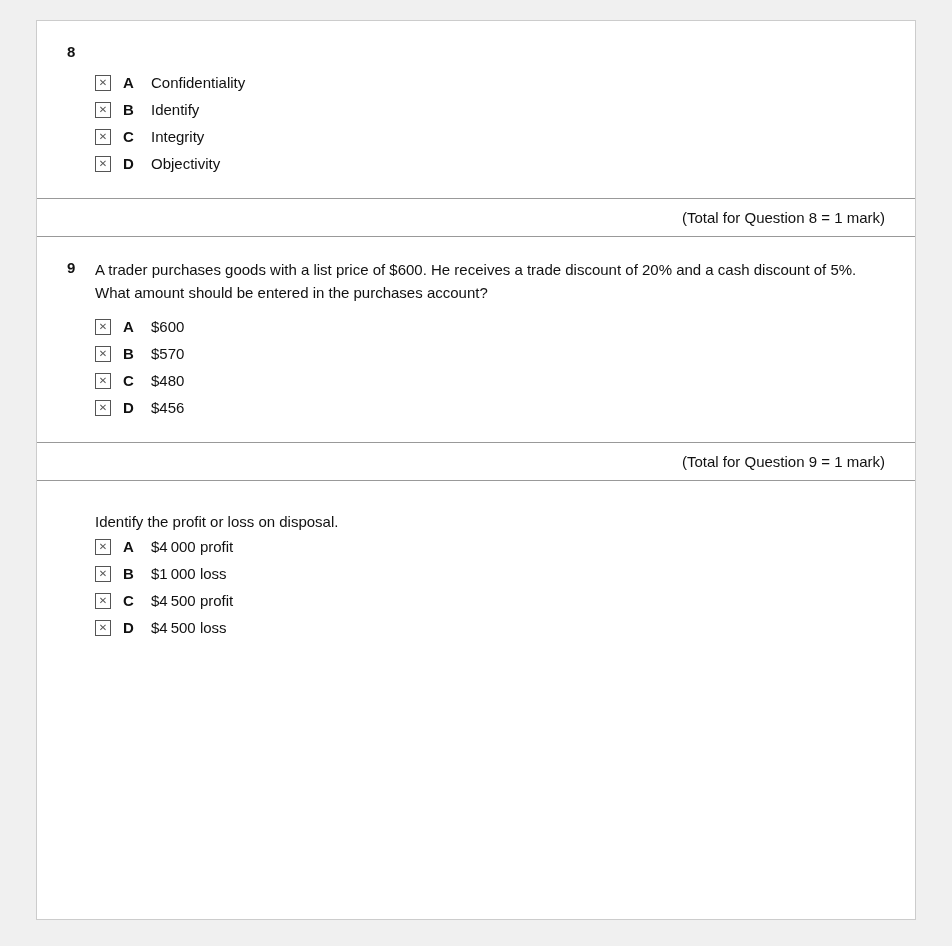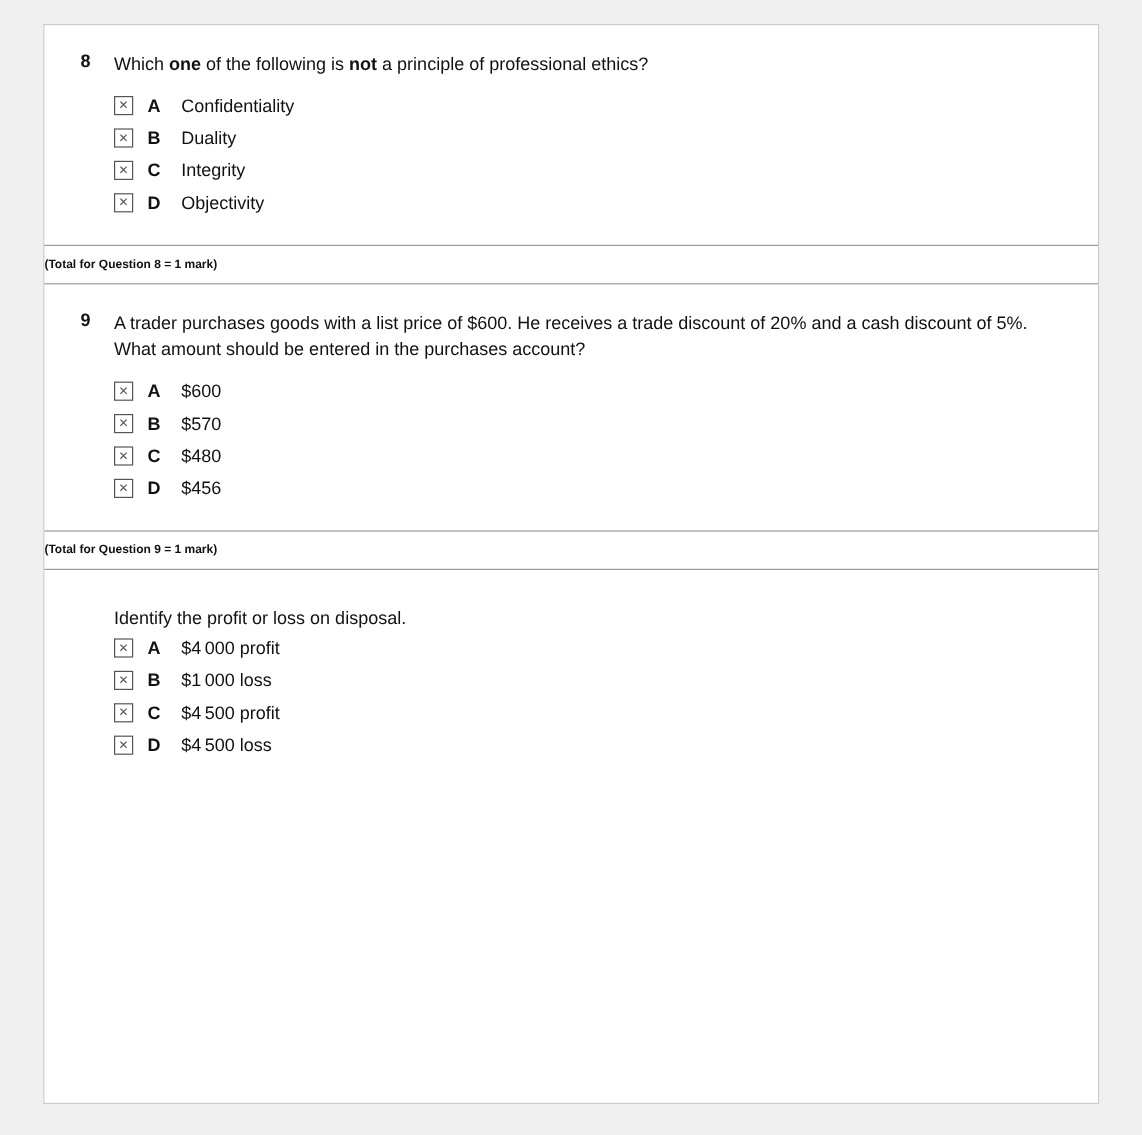--- a/index.html
+++ b/index.html
@@ -81,22 +81,23 @@
       font-weight: bold;
       min-width: 20px;
       margin-right: 8px;
     }
 
     .option-text {
       font-size: 15px;
     }
 
     .total-mark {
-      font-size: 10px;
-      font-weight: bold;
+      text-align: right;
+      font-size: 15px;
+      font-weight: normal;
       padding: 10px 30px 10px 0;
       border-bottom: 1px solid #999;
     }
 
     .question-block-last {
       padding: 22px 30px 16px 30px;
     }
 
     .sub-instruction {
       margin-left: 28px;
@@ -105,34 +106,31 @@
     }
   </style>
 </head>
 <body>
 
 <div class="page">
 
   <div class="question-block">
     <div class="question-header">
       <span class="question-number">8</span>
-      <span class="question-text">
-        Which <span class="bold">one</span> of the following is <span class="bold">not</span> a principle of professional ethics?
-      </span>
     </div>
     <div class="options">
       <div class="option-row">
         <span class="checkbox">✕</span>
         <span class="option-letter">A</span>
         <span class="option-text">Confidentiality</span>
       </div>
       <div class="option-row">
         <span class="checkbox">✕</span>
         <span class="option-letter">B</span>
-        <span class="option-text">Duality</span>
+        <span class="option-text">Identify</span>
       </div>
       <div class="option-row">
         <span class="checkbox">✕</span>
         <span class="option-letter">C</span>
         <span class="option-text">Integrity</span>
       </div>
       <div class="option-row">
         <span class="checkbox">✕</span>
         <span class="option-letter">D</span>
         <span class="option-text">Objectivity</span>

